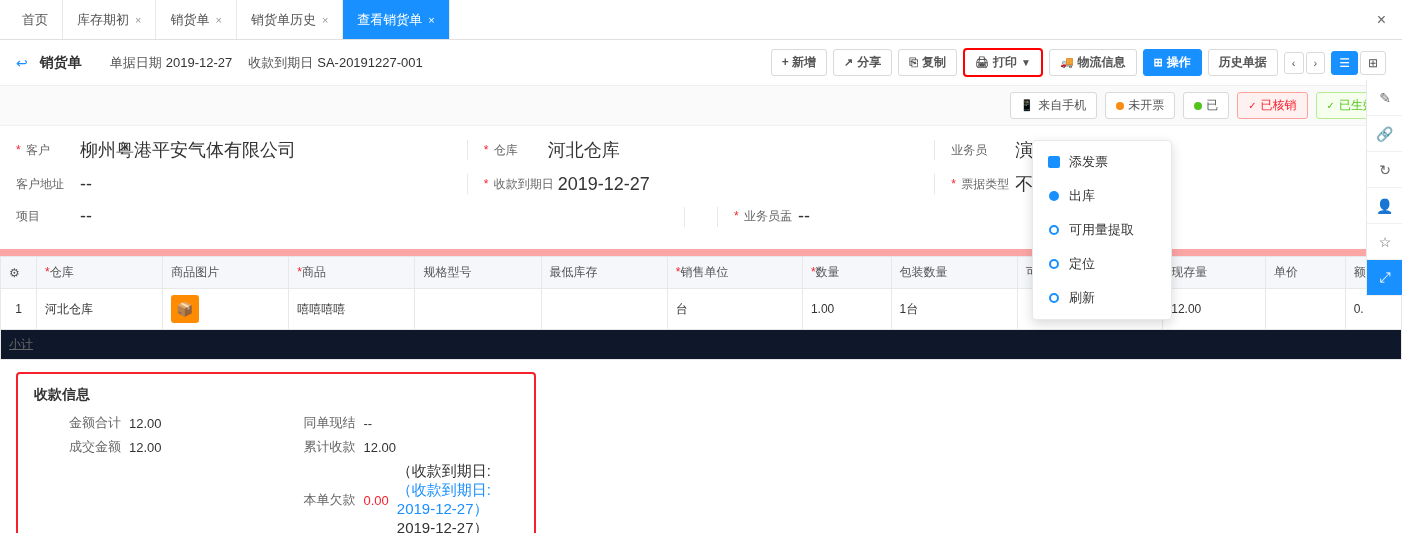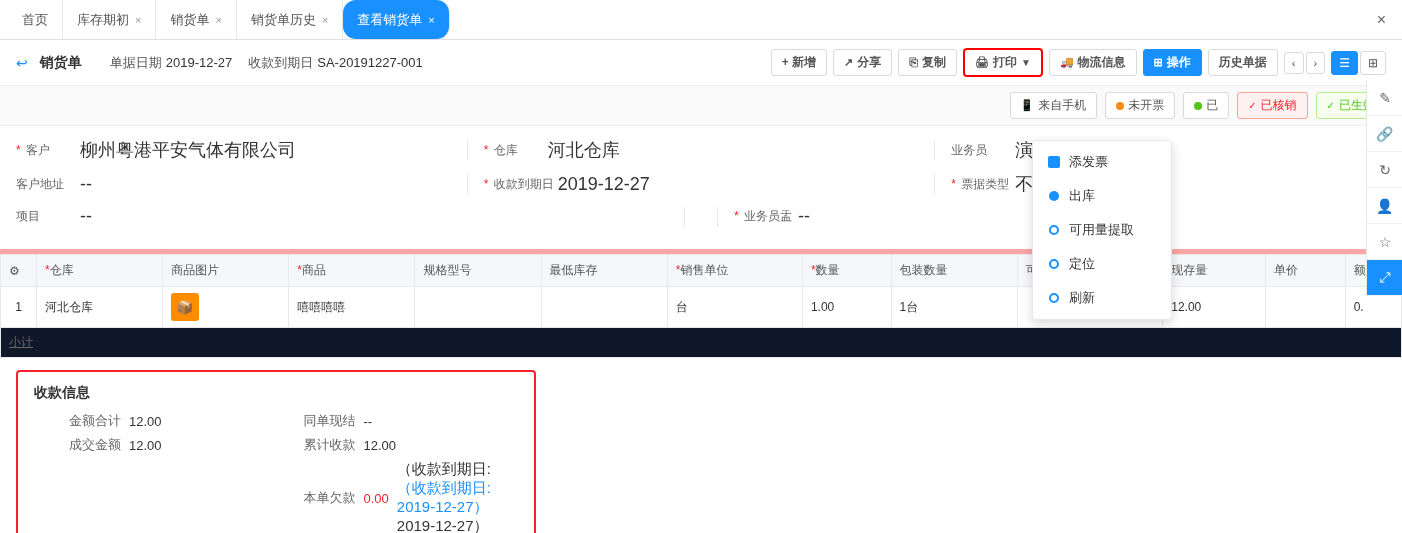--- a/index.html
+++ b/index.html
@@ -11,21 +11,21 @@
       border-bottom: 1px solid #e0e0e0; padding: 0 8px;
       height: 40px; position: relative;
     }
     .tab-item {
       display: flex; align-items: center; padding: 0 14px;
       height: 100%; cursor: pointer; font-size: 13px;
       border-right: 1px solid #e8e8e8; color: #555;
       white-space: nowrap;
     }
     .tab-item.active {
-      background: #e6f7ff; color: #1890ff; font-weight: 500; border-radius: 13px;
+      background: #e6f7ff; color: #1890ff; font-weight: 500;
     }
     .tab-item .close-x {
       margin-left: 6px; color: #999; font-size: 11px; cursor: pointer;
     }
     .tab-item.active .close-x { color: #1890ff; }
     .tab-close-global {
       margin-left: auto; cursor: pointer; color: #666; font-size: 16px; padding: 0 8px;
     }
 
     
@@ -77,21 +77,21 @@
       padding: 4px 10px; border: 1px solid #d9d9d9;
       border-radius: 3px; background: #fff; cursor: pointer;
       font-size: 12px; color: #555; white-space: nowrap;
     }
     .btn-secondary .dot { width: 8px; height: 8px; border-radius: 50%; display: inline-block; }
     .dot-green { background: #52c41a; }
     .dot-orange { background: #fa8c16; }
 
     
     .form-section {
-      padding: 12px 16px; border-bottom: 5px solid #fca5a5;
+      padding: 12px 16px; border-bottom: 7px solid #fca5a5;
     }
     .form-row {
       display: flex; align-items: center; margin-bottom: 10px; gap: 0;
     }
     .form-field {
       display: flex; align-items: center; flex: 1; min-width: 0;
     }
     .field-label {
       font-size: 12px; color: #666; white-space: nowrap; min-width: 60px;
     }

